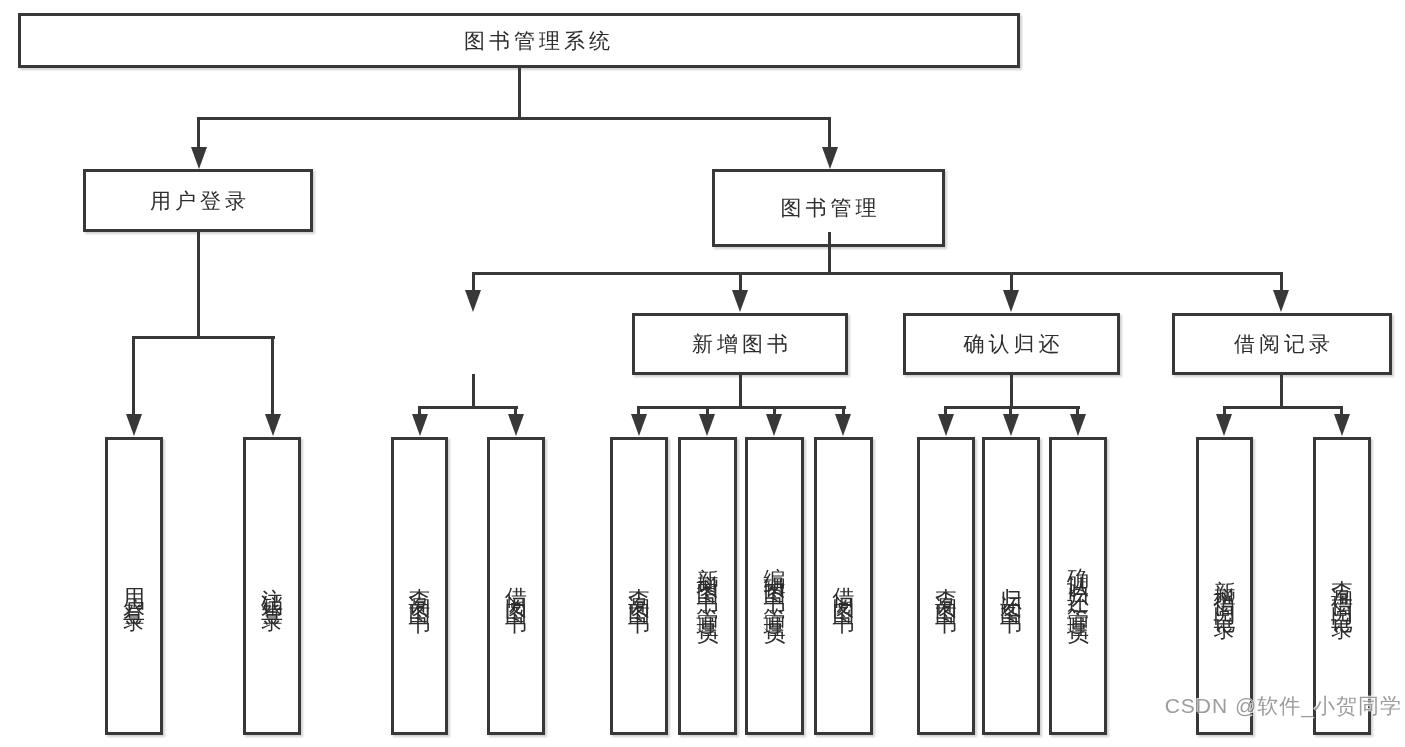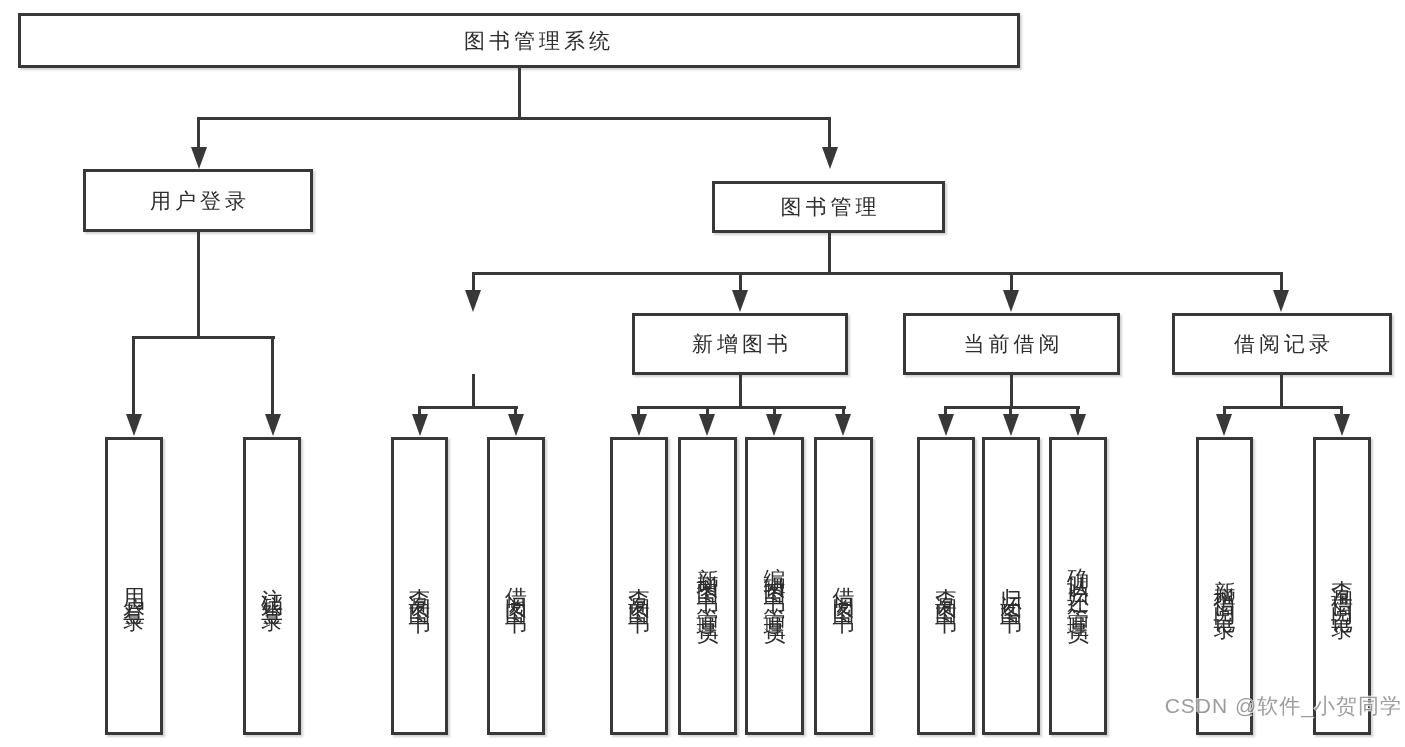--- a/index.html
+++ b/index.html
@@ -43,21 +43,21 @@
   <div class="vline" style="left:518px; top:68px; height:49px;"></div>
   <div class="hline" style="left:197px; top:117px; width:634px;"></div>
   <div class="vline" style="left:197px; top:117px; height:34px;"></div>
   <div class="arrow" style="left:191px; top:147px;"></div>
   <div class="vline" style="left:828px; top:117px; height:34px;"></div>
   <div class="arrow" style="left:822px; top:147px;"></div>
 
   <div class="box" style="left:83px; top:169px; width:230px; height:63px;">
     <span class="hlabel">用户登录</span>
   </div>
-  <div class="box" style="left:712px; top:169px; width:233px; height:52px;margin-top:12px;">
+  <div class="box" style="left:712px; top:169px; width:233px; height:78px;">
     <span class="hlabel">图书管理</span>
   </div>
 
   <div class="vline" style="left:197px; top:232px; height:104px;"></div>
   <div class="hline" style="left:132px; top:336px; width:143px;"></div>
   <div class="vline" style="left:132px; top:336px; height:80px;"></div>
   <div class="arrow" style="left:126px; top:414px;"></div>
   <div class="vline" style="left:271px; top:336px; height:80px;"></div>
   <div class="arrow" style="left:265px; top:414px;"></div>
 
@@ -69,21 +69,21 @@
   <div class="arrow" style="left:732px; top:290px;"></div>
   <div class="vline" style="left:1010px; top:272px; height:20px;"></div>
   <div class="arrow" style="left:1003px; top:290px;"></div>
   <div class="vline" style="left:1280px; top:272px; height:20px;"></div>
   <div class="arrow" style="left:1273px; top:290px;"></div>
 
   <div class="box" style="left:632px; top:313px; width:216px; height:62px;">
     <span class="hlabel">新增图书</span>
   </div>
   <div class="box" style="left:903px; top:313px; width:217px; height:62px;">
-    <span class="hlabel">当前借阅</span>
+    <span class="hlabel">确认归还</span>
   </div>
   <div class="box" style="left:1172px; top:313px; width:220px; height:62px;">
     <span class="hlabel">借阅记录</span>
   </div>
 
   <div class="vline" style="left:472px; top:374px; height:33px;"></div>
   <div class="hline" style="left:419px; top:406px; width:99px;"></div>
   <div class="vline" style="left:418px; top:406px; height:10px;"></div>
   <div class="arrow" style="left:412px; top:414px;"></div>
   <div class="vline" style="left:514px; top:406px; height:10px;"></div>

